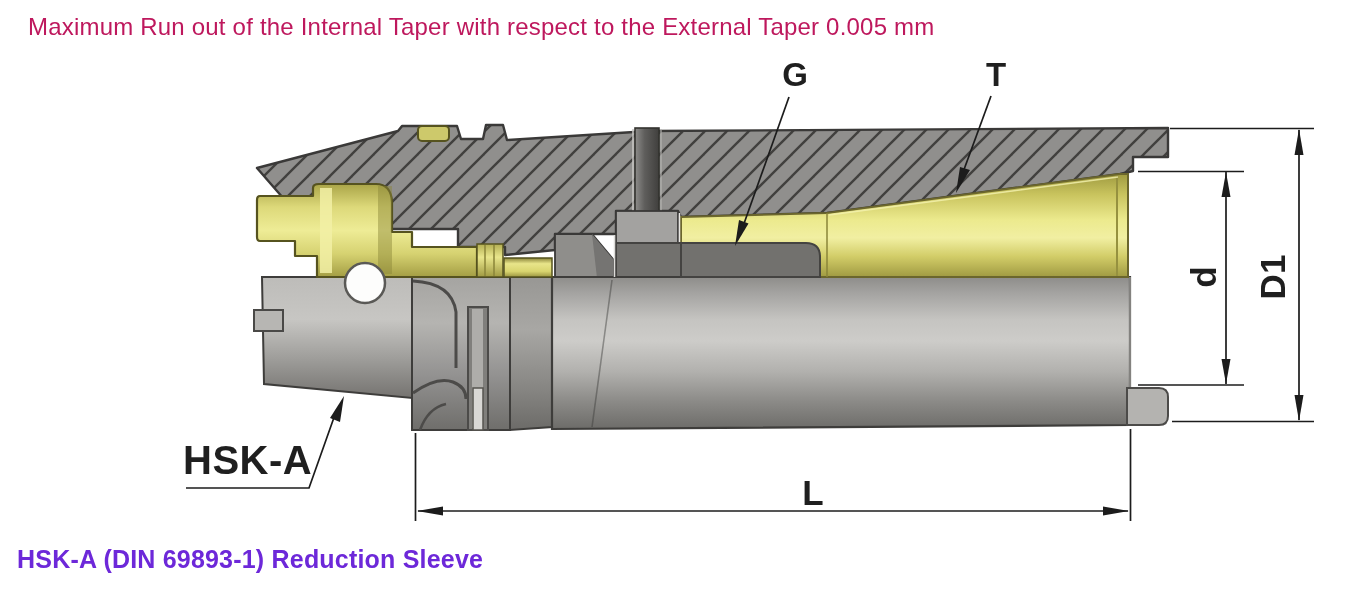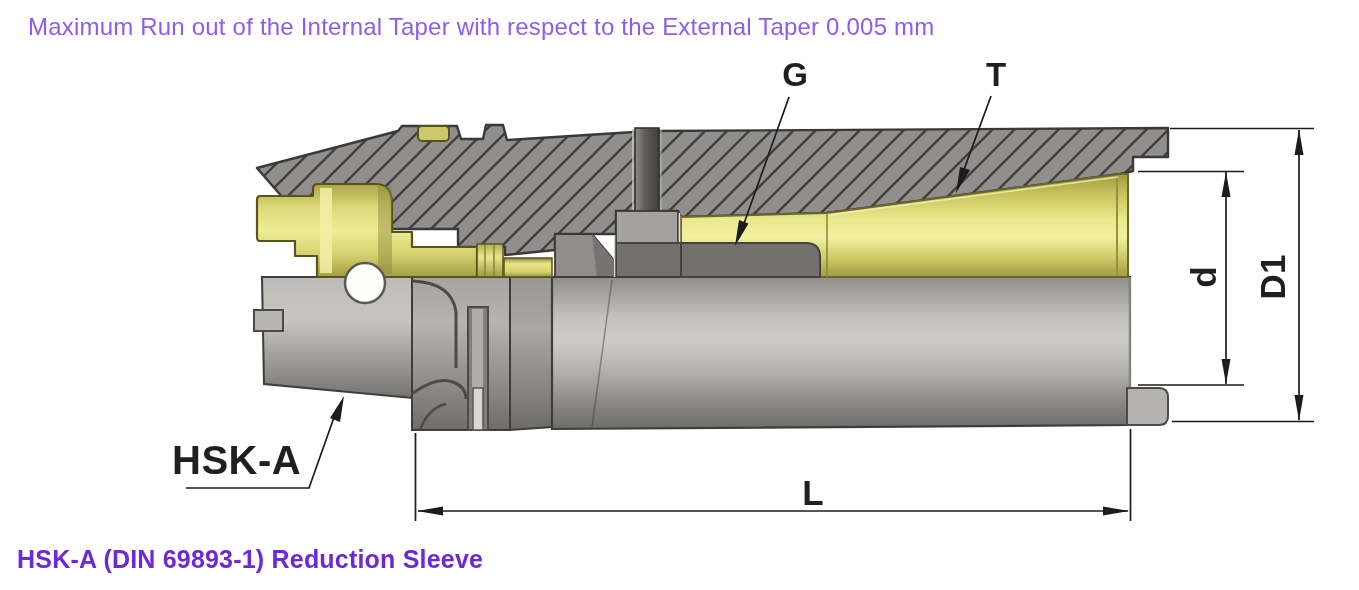--- a/index.html
+++ b/index.html
@@ -1,24 +1,24 @@
 <!DOCTYPE html>
 <html><head>
 <meta charset="utf-8">
 <style>
   html,body{margin:0;padding:0;background:#ffffff;}
   #stage{position:relative;width:1359px;height:590px;background:#ffffff;overflow:hidden;
          font-family:"Liberation Sans", sans-serif;}
   #drawing{position:absolute;left:0;top:0;}
   .lbl{position:absolute;color:#262626;white-space:nowrap;}
-  .note{left:28px;top:13px;font-size:24px;color:#8b5cf6;font-weight:400;letter-spacing:.2px;}
+  .note{left:28px;top:13px;font-size:24px;color:#be185d;font-weight:400;letter-spacing:.2px;}
   .big{font-weight:bold;color:#1f1f1f;}
   .lblG{left:778px;top:56px;width:34px;text-align:center;font-size:33px;}
   .lblT{left:979px;top:56px;width:34px;text-align:center;font-size:33px;}
-  .lblHSKA{left:172px;top:438px;font-size:40px;letter-spacing:.5px;}
+  .lblHSKA{left:183px;top:438px;font-size:40px;letter-spacing:.5px;}
   .lblL{left:796px;top:473px;width:34px;text-align:center;font-size:35px;}
   .lblD{left:1184px;top:257px;width:40px;height:40px;line-height:40px;text-align:center;
         font-size:35px;transform:rotate(-90deg);}
   .lblD1{left:1242px;top:247px;width:62px;height:60px;line-height:60px;text-align:center;
         font-size:35px;transform:rotate(-90deg);}
   .caption{left:17px;top:545px;font-size:25px;font-weight:bold;color:#6d28d9;letter-spacing:.2px;}
 </style>
 </head>
 <body>
 

